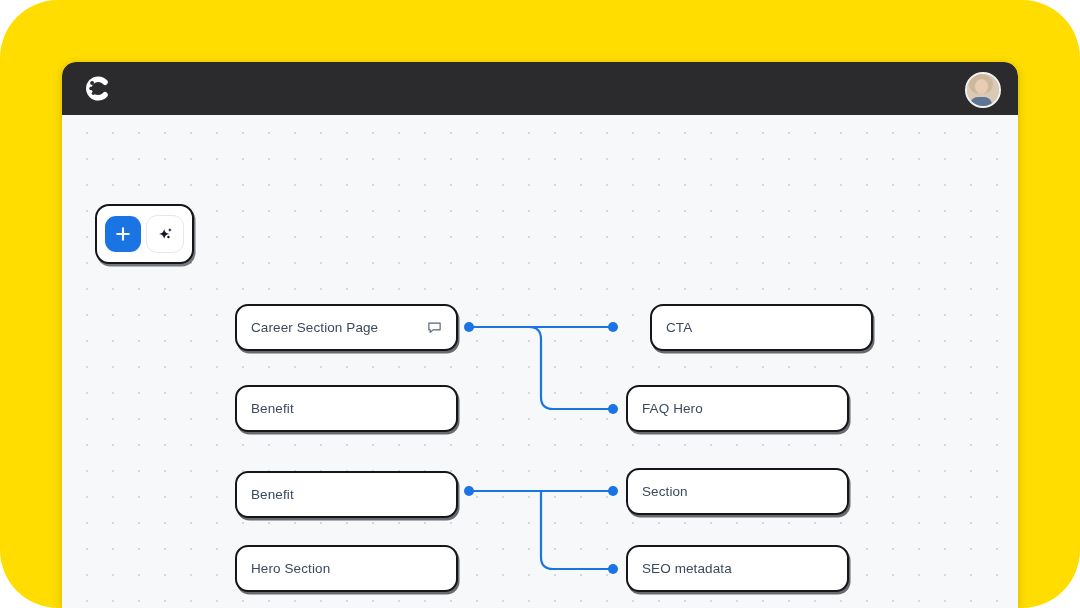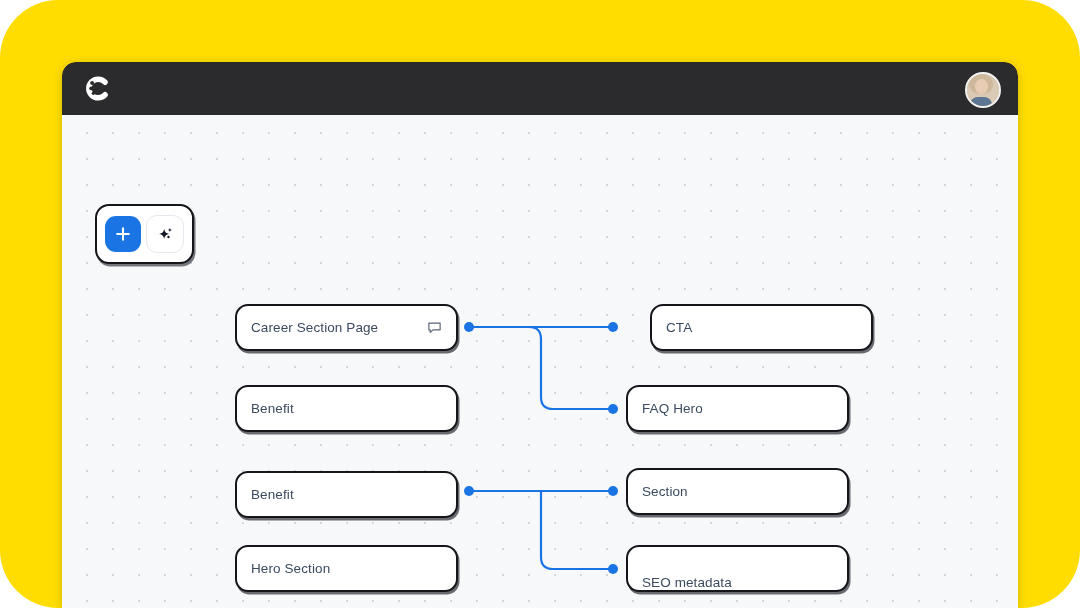--- a/index.html
+++ b/index.html
@@ -264,18 +264,18 @@
     </div>
 
     <div class="node" style="left:564px; top:270px;">
       <span class="node-label">FAQ Hero</span>
     </div>
 
     <div class="node" style="left:564px; top:353px;">
       <span class="node-label">Section</span>
     </div>
 
-    <div class="node" style="left:564px; top:430px;align-items:flex-end;">
+    <div class="node" style="left:564px; top:430px;">
       <span class="node-label">SEO metadata</span>
     </div>
 
   </div>
 </div>
 
 </body></html>

